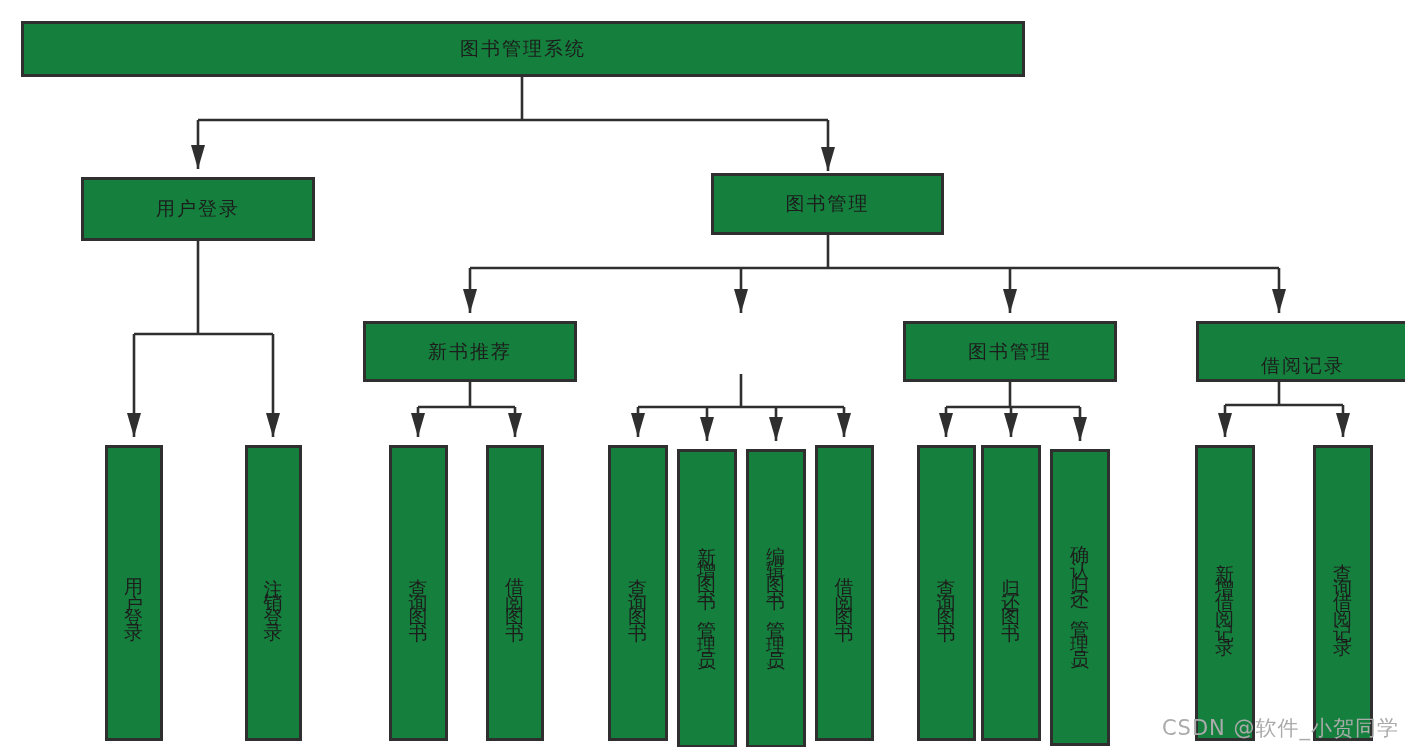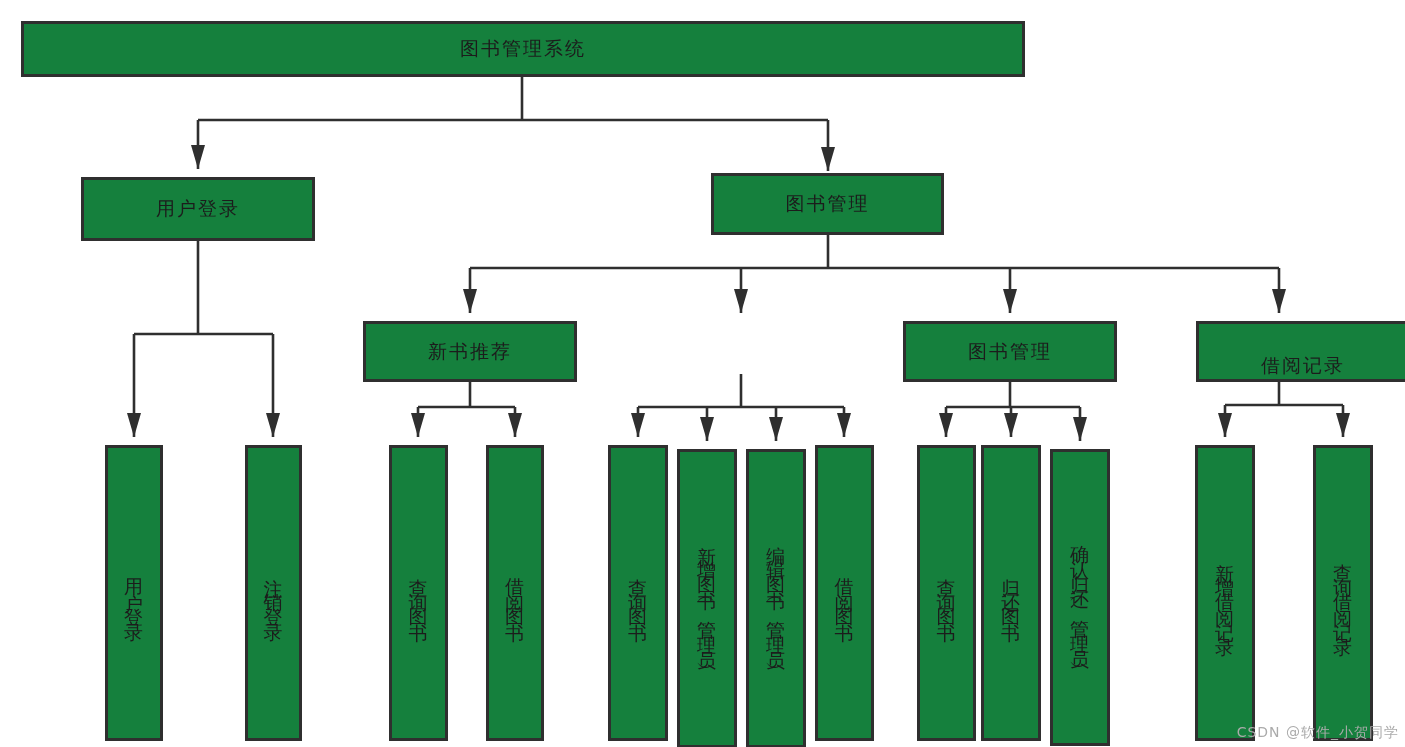--- a/index.html
+++ b/index.html
@@ -53,21 +53,21 @@
   .n-l-g2c3{left:746px;width:60px;top:441px;height:299px;}
   .n-l-g2c4{left:815px;width:59px;}
   .n-l-g3c1{left:917px;width:59px;}
   .n-l-g3c2{left:981px;width:60px;}
   .n-l-g3c3{left:1050px;width:60px;top:441px;height:297px;}
   .n-l-g4c1{left:1195px;width:60px;}
   .n-l-g4c2{left:1313px;width:60px;}
   .watermark{
     position:absolute;
     right:6px;bottom:5px;
-    font-size:14px;
+    font-size:21px;
     color:#ababab;
     letter-spacing:1px;
     z-index:5;
     white-space:nowrap;
   }
   line{stroke:#2f2f2f;stroke-width:2.6;}
 </style>
 </head>
 <body>
 

